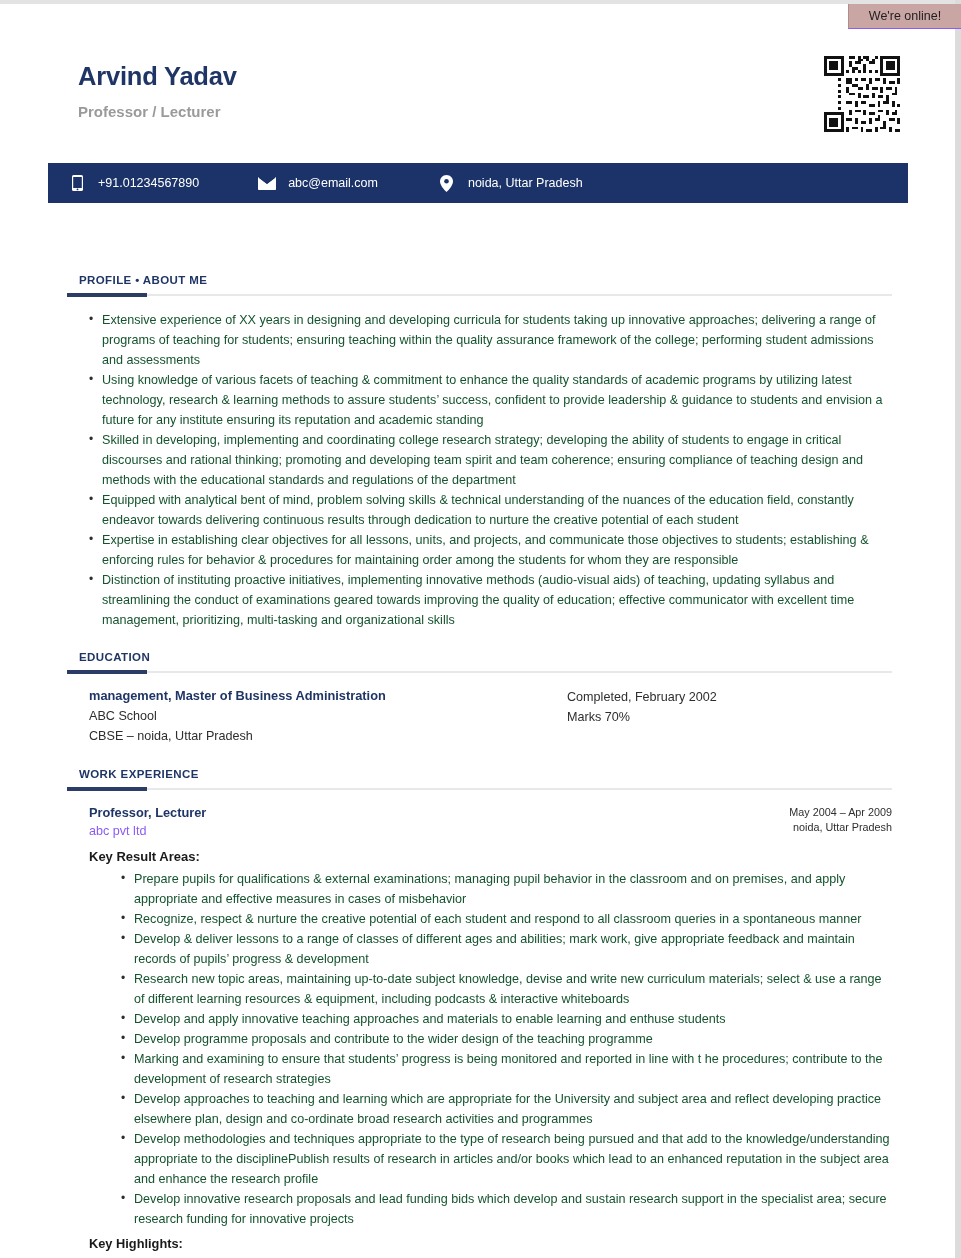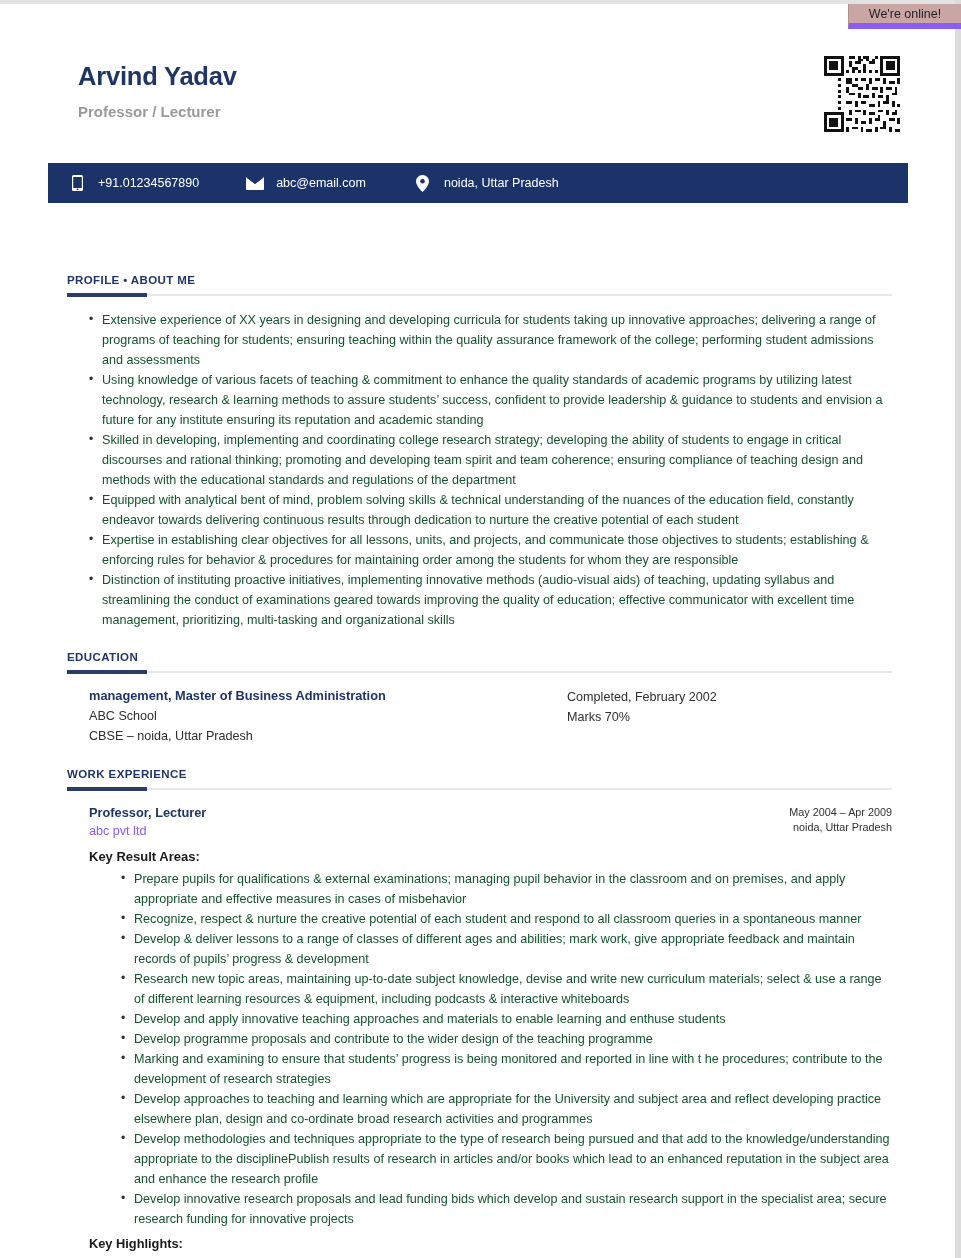--- a/index.html
+++ b/index.html
@@ -26,21 +26,21 @@
     background: #ffffff;
     padding: 0;
   }
 
   
   .chat-widget {
     position: absolute; top: 0px; left: 848px;
     width: 113px; height: 25px;
     background: #c9a5a3;
     border-left: 1px solid #b08d8b;
-    border-bottom: 6px solid #8b5cf6;
+    border-bottom: 1px solid #8b5cf6;
     display: flex; align-items: center; justify-content: center;
     font-size: 12.5px; color: #1f1f1f;
     z-index: 20;
   }
 
   
   .header {
     position: relative;
     padding: 42px 0 0 0;
     height: 118px;
@@ -59,40 +59,40 @@
     width: 82px; height: 82px;
     background: #ffffff;
   }
   .qr svg { display: block; }
 
   
   .contact-bar {
     position: absolute; left: 48px; top: 159px;
     width: 860px; height: 40px;
     background: #1b3368;
-    display: flex; align-items: center;
+    display: flex; align-items: center; gap: 12px;
   }
   .contact-item {
     display: flex; align-items: center;
     color: #ffffff; font-size: 12.5px;
     height: 40px;
   }
   .contact-item .ci-icon {
     display: inline-flex; align-items: center; justify-content: center;
     width: 22px; margin-right: 10px;
   }
   .ci-phone { margin-left: 18px; }
   .ci-mail  { margin-left: 45px; }
   .ci-loc   { margin-left: 46px; }
 
   
   .section { position: absolute; left: 67px; width: 825px; }
   .sec-title {
     font-size: 11.5px; font-weight: bold; color: #1f3566;
-    letter-spacing: 0.4px; margin-bottom: 7px;
+    letter-spacing: 0.4px; margin-bottom: 7px; margin-left: 12px;
   }
   .sec-rule { position: relative; height: 4px; width: 825px; }
   .sec-rule .thick {
     position: absolute; left: 0; top: 0; width: 80px; height: 4px;
     background: #2b3d66;
   }
   .sec-rule .thin {
     position: absolute; left: 80px; top: 1px; width: 745px; height: 2px;
     background: #e6e8ea;
   }

